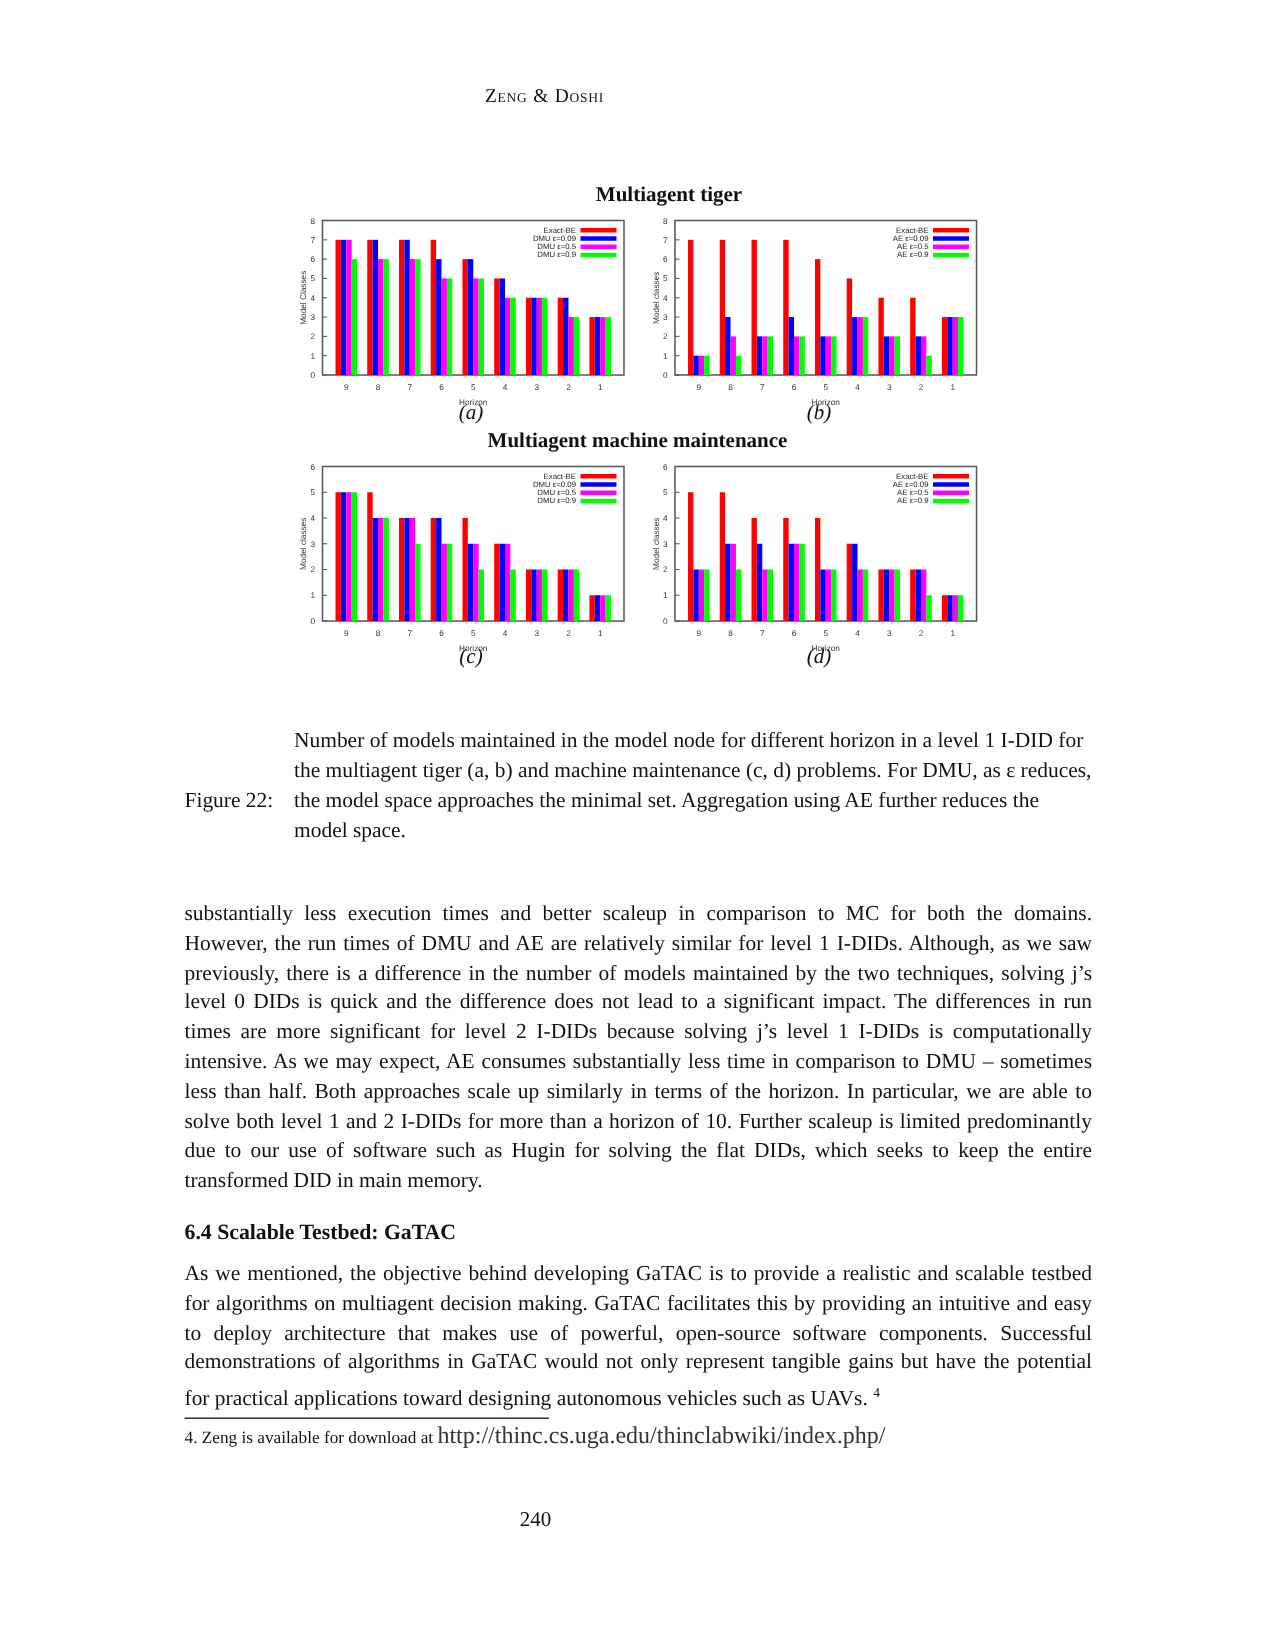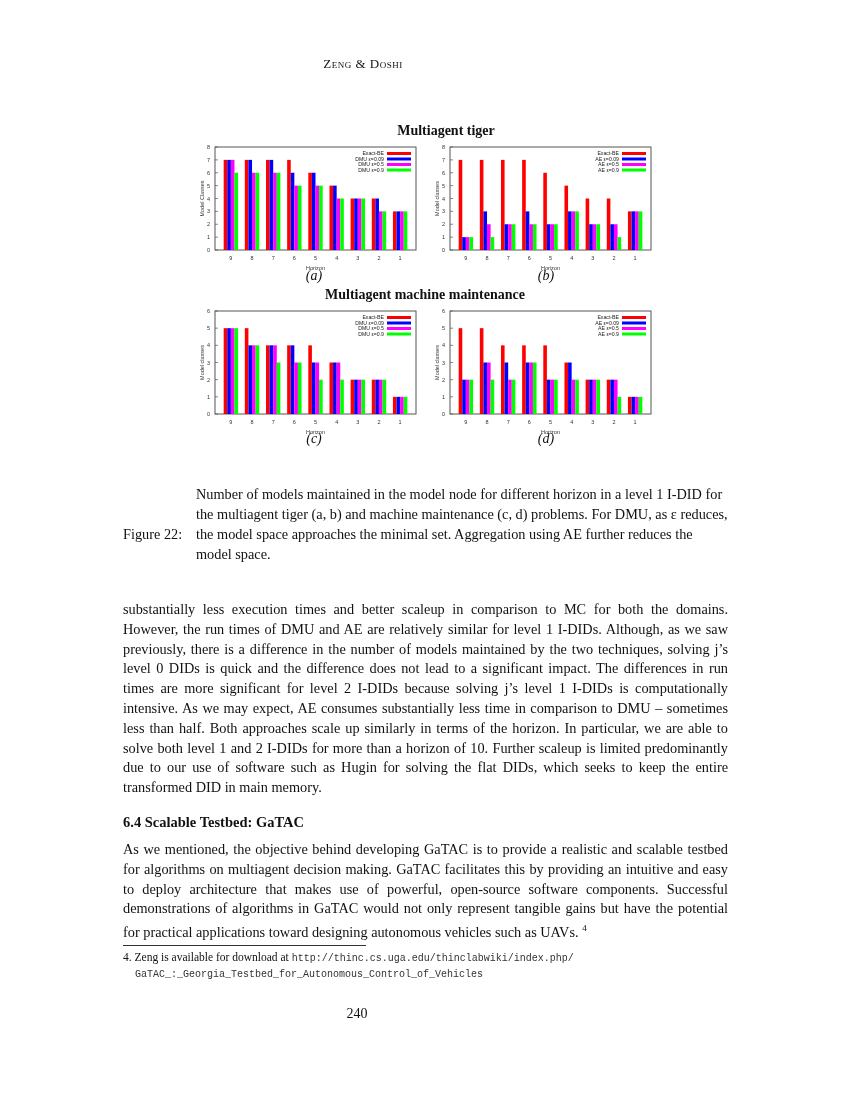--- a/index.html
+++ b/index.html
@@ -9,21 +9,21 @@
     .chart { position: absolute; width: 240px; height: 140px; }
     .chart svg { width: 240px; height: 140px; overflow: visible; }
     .sublabel { position: absolute; font-size: 14px; font-style: italic; width: 60px; text-align: center; }
     .caption { position: absolute; left: 123px; top: 484px; width: 605px; font-size: 14.3px; line-height: 20px; }
     .caption .lbl { position: absolute; left: 0; top: 0; margin-top: 40px; }
     .caption .txt { margin-left: 73px; }
     .para { position: absolute; left: 123px; width: 605px; font-size: 14.3px; line-height: 19.8px; text-align: justify; }
     .section { position: absolute; left: 123px; top: 814px; font-weight: bold; font-size: 14.5px; }
     .fnrule { position: absolute; left: 123px; top: 945px; width: 243px; border-top: 1px solid #333; }
     .footnote { position: absolute; left: 123px; top: 950px; width: 605px; font-size: 11.5px; line-height: 15px; }
-    .footnote .mono { font-family: Liberation Mono, monospace; font-size: 10px; color: #333; }
+    .footnote .mono { font-family: Liberation Serif, serif; font-size: 16px; color: #333; }
     .pagenum { position: absolute; top: 1006px; left: 0; width: 714px; text-align: center; font-size: 14px; }
     .sc { font-variant: small-caps; }
   </style>
 </head>
 <body>
 
 <div class="header sc">Zeng &amp; Doshi</div>
 
 <div class="fig-title" style="top:123px;margin-left:21px;">Multiagent tiger</div>
 <div class="fig-title" style="top:287px;text-align:center;">Multiagent machine maintenance</div>
@@ -339,16 +339,15 @@
 
 <div class="section">6.4  Scalable Testbed: GaTAC</div>
 
 <div class="para" style="top:840px;"><span>As we mentioned, the objective behind developing GaTAC is to provide a realistic and scalable testbed for algorithms on multiagent decision making. GaTAC facilitates this by providing an intuitive and easy to deploy architecture that makes use of powerful, open-source software components. Successful demonstrations of algorithms in GaTAC would not only represent tangible gains but have the potential for practical applications toward designing autonomous vehicles such as UAVs.</span> <sup style="font-size:9px;">4</sup></div>
 
 <div class="fnrule"></div>
 <div class="footnote">
   <span>4.</span>
   <span>Zeng is available for download at</span>
   <span class="mono">http://thinc.cs.uga.edu/thinclabwiki/index.php/</span><br>
-  <span class="mono" style="margin-left:12px;">GaTAC_:_Georgia_Testbed_for_Autonomous_Control_of_Vehicles</span>
 </div>
 
 <div class="pagenum">240</div>
 
 </body></html>

